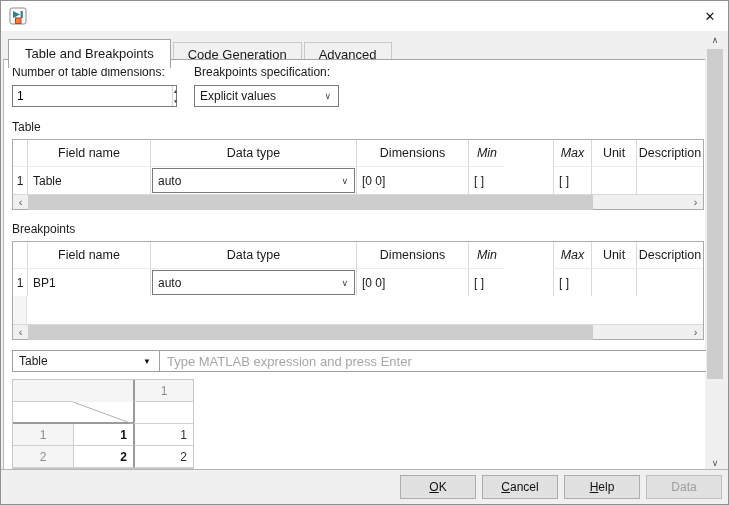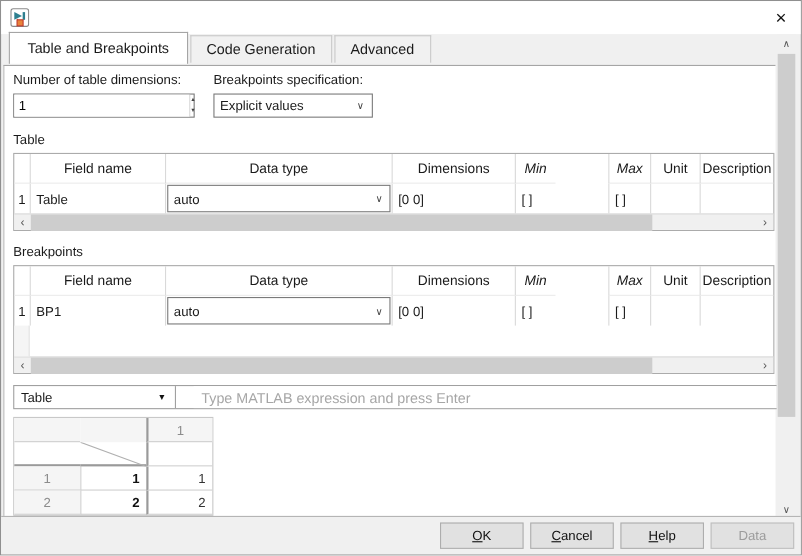--- a/index.html
+++ b/index.html
@@ -10,21 +10,21 @@
   
   .titlebar{ position:absolute; top:0; left:0; right:0; height:30px; background:#fff;
              display:flex; align-items:center; }
   .titlebar .appicon{ margin-left:8px; width:18px; height:18px; }
   .titlebar .title{ margin-left:7px; font-size:13px; }
   .close-btn{ position:absolute; right:0; top:0; width:36px; height:30px;
               display:flex; align-items:center; justify-content:center;
               font-size:13px; color:#111; cursor:default; }
 
   
-  .tabbar{ position:absolute; top:28px; left:0; right:24px; height:28px;
+  .tabbar{ position:absolute; top:38px; left:0; right:24px; height:28px;
            display:flex; align-items:flex-end; padding-left:7px; }
   .tab{ border:1px solid #c9c9c9; border-bottom:none; background:#f1f1f1;
         height:25px; line-height:24px; padding:0 14px; font-size:13px; margin-right:2px; }
   .tab.active{ border:1px solid #a5a5a5; border-bottom:none; background:#fff;
                height:29px; line-height:27px; padding:0 16px; margin-bottom:-1px;
                position:relative; z-index:3; }
 
   
   .content{ position:absolute; top:58px; left:2px; width:702px; bottom:35px;
             background:#fff; border-top:1px solid #a5a5a5; border-left:1px solid #b9b9b9; }
@@ -71,21 +71,21 @@
   .hs-arrow.right{ margin-left:auto; }
   .hs-thumb{ width:565px; height:15px; background:#cdcdcd; }
 
   
   .exprbar{ position:absolute; left:8px; top:290px; width:695px; height:22px;
             border:1px solid #a0a0a0; background:#fff; display:flex; }
   .expr-selector{ width:147px; border-right:1px solid #a0a0a0; display:flex;
                   align-items:center; padding-left:6px; }
   .expr-selector .tri{ margin-left:auto; padding-right:8px; font-size:8px; color:#111; }
   .exprbar input{ flex:1; border:none; outline:none; padding-left:7px;
-                  font:13px "Liberation Sans",sans-serif; color:#ec4899;margin-left:16px; }
+                  font:13px "Liberation Sans",sans-serif; color:#ec4899; }
   .exprbar input::placeholder{ color:#a6a6a6; opacity:1; }
 
   
   .vgrid{ position:absolute; left:8px; top:319px; width:182px;
           border:1px solid #c8c8c8; background:#fff; }
   .vg-row{ display:flex; }
   .vg-cell{ width:60px; height:22px; display:flex; align-items:center; }
   .vg-hdr{ background:#f5f5f5; color:#8c8c8c; justify-content:center; }
   .vg-colhdr{ border-left:2px solid #9a9a9a; }
   .vg-diag{ position:relative; }

